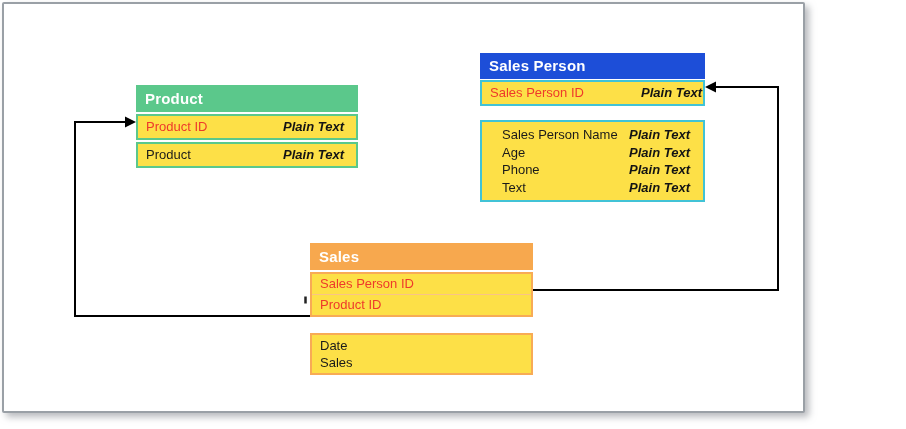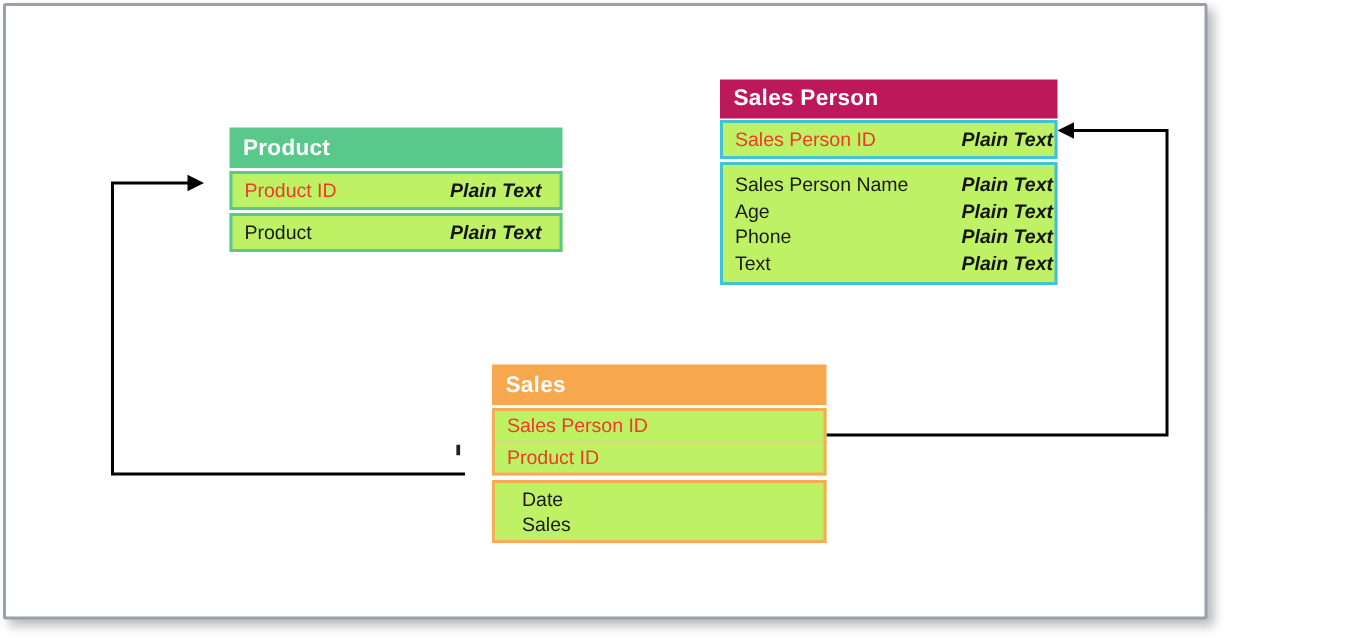--- a/index.html
+++ b/index.html
@@ -36,62 +36,62 @@
   }
   .tbl-header {
     color: #ffffff;
     font-weight: bold;
     font-size: 15px;
     height: 27px; line-height: 27px;
     padding: 0 9px;
     letter-spacing: 0.2px;
   }
   .tbl-section {
-    background: #bef264;
+    background: #fde047;
     box-sizing: border-box;
   }
   .row {
     display: flex;
     justify-content: space-between;
     align-items: center;
     padding: 0 8px;
     white-space: nowrap;
     overflow: hidden;
   }
   .fname { color: #1a1a1a; }
   .fname.key { color: #ee392b; }
   .ftype { font-style: italic; color: #141414; font-weight: bold; }
 
   
-  #tbl-product { left: 153px; top: 85px; width: 222px; }
+  #tbl-product { left: 136px; top: 85px; width: 222px; }
   #tbl-product .tbl-header { background: #5bc88b; }
   #tbl-product .tbl-section { border: 2px solid #5bc88b; margin-top: 2px; }
   #tbl-product .row { height: 22px; line-height: 22px; padding-right: 12px; }
 
   
   #tbl-salesperson { left: 480px; top: 53px; width: 225px; }
-  #tbl-salesperson .tbl-header { background: #be185d; height: 26px; line-height: 26px; }
+  #tbl-salesperson .tbl-header { background: #1d4ed8; height: 26px; line-height: 26px; }
   #tbl-salesperson .tbl-section { border: 2px solid #41c3d6; }
   #tbl-salesperson .sec-pk { margin-top: 1px; }
   #tbl-salesperson .sec-pk .row { height: 22px; line-height: 22px; }
-  #tbl-salesperson .sec-attrs { margin-top: 2px; padding: 4px 0; }
+  #tbl-salesperson .sec-attrs { margin-top: 14px; padding: 4px 12px; }
   #tbl-salesperson .sec-attrs .row { height: 17.5px; line-height: 17.5px; }
   #tbl-salesperson .ftype { padding-right: 0; }
   #tbl-salesperson .row { padding-right: 1px; }
   #tbl-salesperson .row .fname { padding-right: 6px; }
 
   
-  #tbl-sales { left: 328px; top: 243px; width: 223px; }
+  #tbl-sales { left: 310px; top: 243px; width: 223px; }
   #tbl-sales .tbl-header { background: #f7a84e; }
   #tbl-sales .tbl-section { border: 2px solid #f8ab55; }
   #tbl-sales .sec-pk { margin-top: 2px; }
   #tbl-sales .sec-pk .row { height: 20px; line-height: 20px; }
   #tbl-sales .sec-pk .row + .row { border-top: 1px solid #f9c astronom; }
   #tbl-sales .sec-pk .row.sep { border-top: 1px solid #f9c388; }
-  #tbl-sales .sec-attrs { margin-top: 3px; padding: 2px 10px; }
+  #tbl-sales .sec-attrs { margin-top: 16px; padding: 2px 0; }
   #tbl-sales .sec-attrs .row { height: 17px; line-height: 17px; }
 </style>
 </head>
 <body>
 
 <div class="stage">
 
   <div class="canvas"></div>
 
   <svg class="connectors" viewBox="0 0 906 429">

